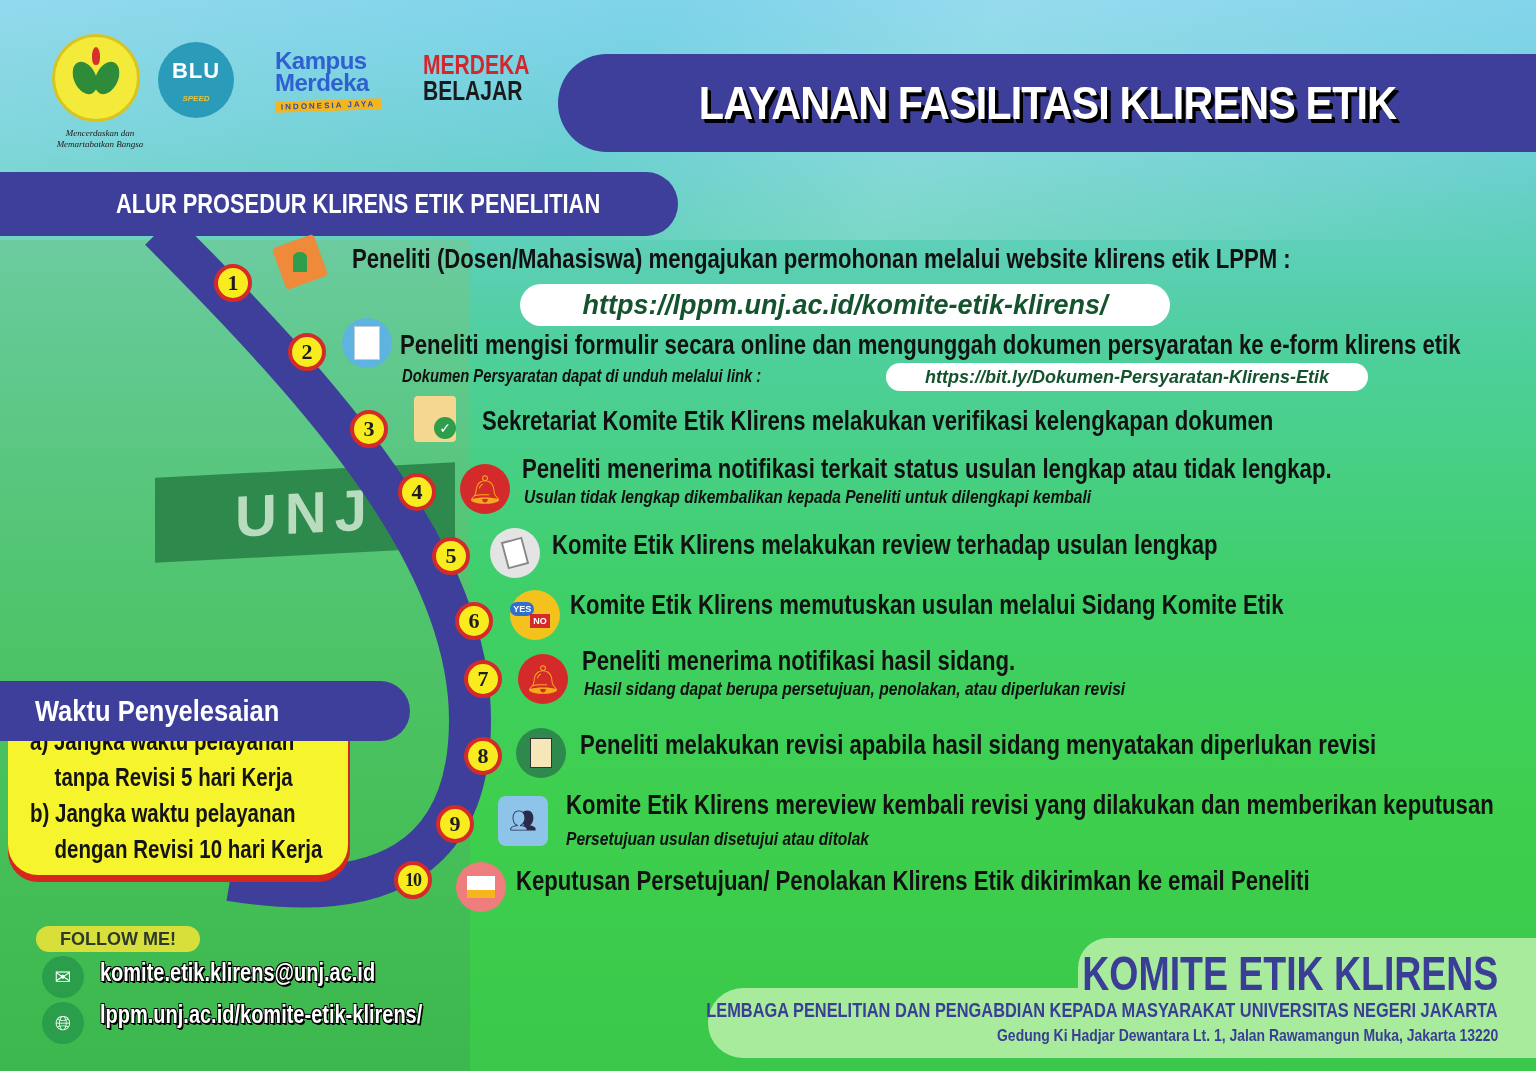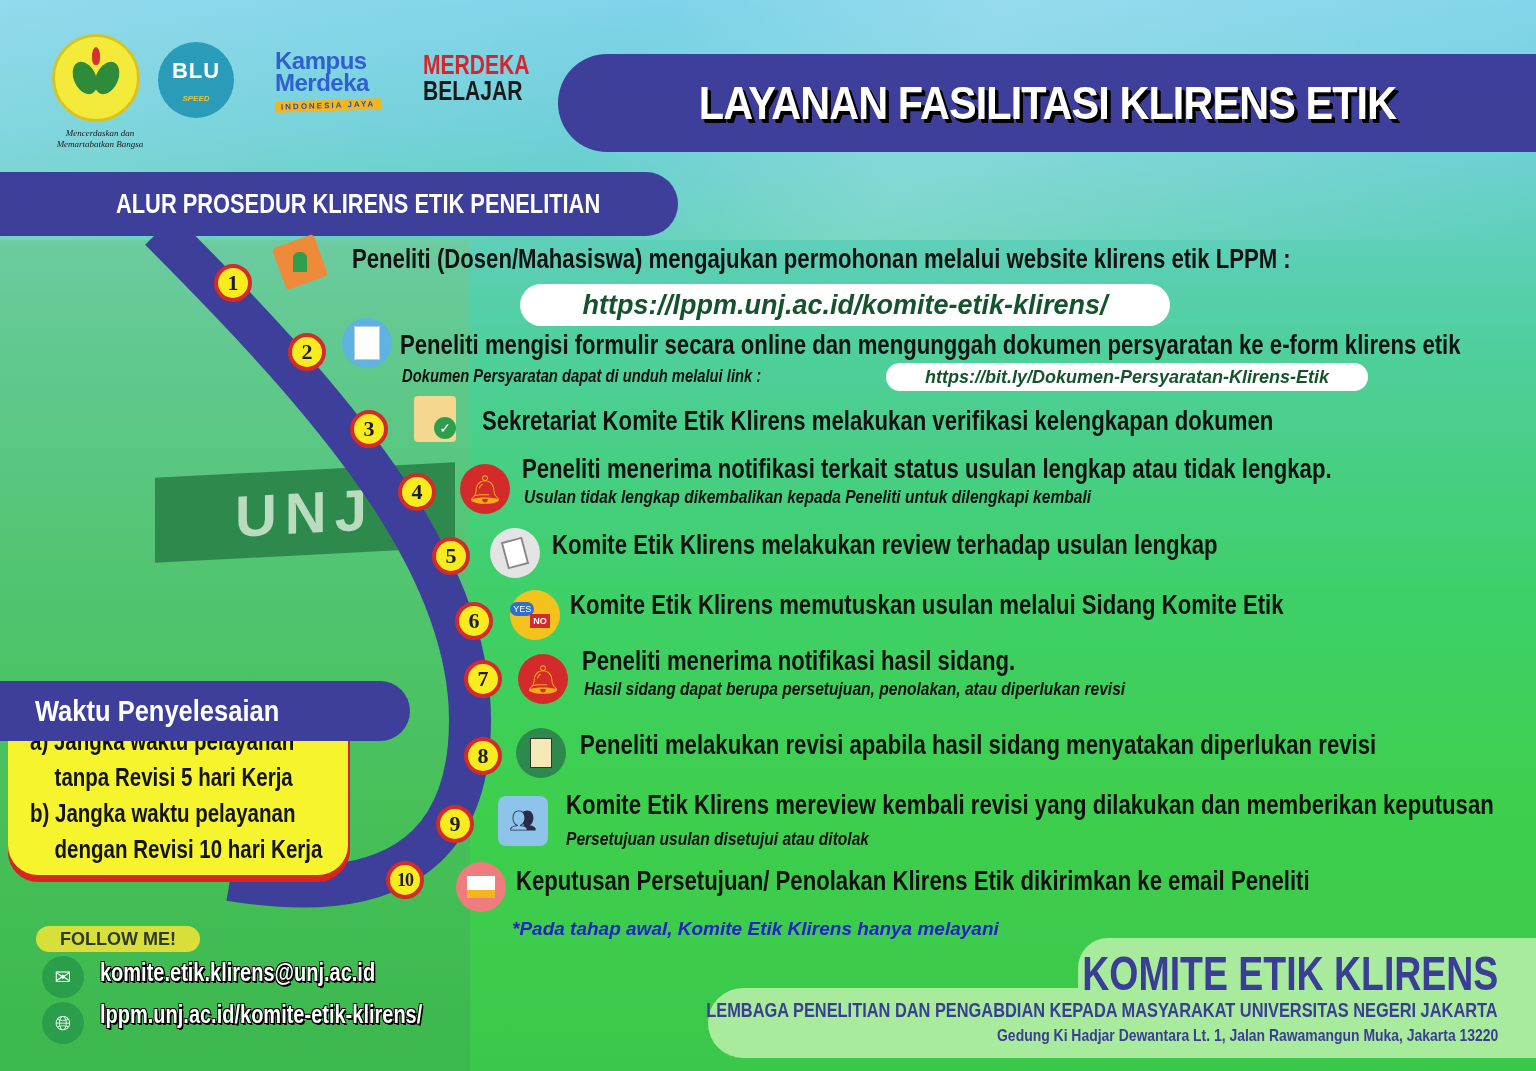--- a/index.html
+++ b/index.html
@@ -209,39 +209,39 @@
 
 <div class="badge" style="left:214px;top:264px">1</div>
 <div class="badge" style="left:288px;top:333px">2</div>
 <div class="badge" style="left:350px;top:410px">3</div>
 <div class="badge" style="left:398px;top:473px">4</div>
 <div class="badge" style="left:432px;top:537px">5</div>
 <div class="badge" style="left:455px;top:602px">6</div>
 <div class="badge" style="left:464px;top:660px">7</div>
 <div class="badge" style="left:464px;top:737px">8</div>
 <div class="badge" style="left:436px;top:805px">9</div>
-<div class="badge small" style="left:386px;top:861px">10</div>
+<div class="badge small" style="left:394px;top:861px">10</div>
 
 <div class="icon" style="left:278px;top:240px;border-radius:4px;background:#ee8a3a;transform:rotate(-20deg);width:44px;height:44px">
   <div style="width:14px;height:20px;background:#2e9e4c;border-radius:6px 6px 0 0;transform:rotate(20deg)"></div>
 </div>
 <div class="icon" style="left:342px;top:318px;background:#5eb3e0">
   <div style="width:26px;height:34px;background:#fff;border:1px solid #bcd"></div>
 </div>
 <div class="icon" style="left:414px;top:396px;border-radius:4px;background:#f6d790;width:42px;height:46px">
   <div style="width:22px;height:22px;border-radius:50%;background:#2e9e4c;color:#fff;font-size:14px;display:flex;align-items:center;justify-content:center;margin:18px 0 0 20px">✓</div>
 </div>
 <div class="icon" style="left:460px;top:464px;background:#d42a2a">
   <span style="color:#f6a91c;font-size:28px">🔔︎</span>
 </div>
 <div class="icon" style="left:490px;top:528px;background:#e4e4e4">
   <div style="width:22px;height:28px;background:#fff;border:2px solid #888;transform:rotate(-15deg)"></div>
 </div>
 <div class="icon" style="left:510px;top:590px;background:#f4c21c">
-  <span style="font-size:9px;font-weight:normal;color:#fff;background:#2f6fd0;border-radius:8px;padding:2px 3px;margin:-12px 0 0 -10px">YES</span>
+  <span style="font-size:9px;font-weight:bold;color:#fff;background:#2f6fd0;border-radius:8px;padding:2px 3px;margin:-12px 0 0 -10px">YES</span>
   <span style="font-size:9px;font-weight:bold;color:#fff;background:#d42a2a;border-radius:0;padding:2px 3px;margin:12px 0 0 -4px">NO</span>
 </div>
 <div class="icon" style="left:518px;top:654px;background:#d42a2a">
   <span style="color:#f6a91c;font-size:28px">🔔︎</span>
 </div>
 <div class="icon" style="left:516px;top:728px;background:#2e8a4c">
   <div style="width:22px;height:30px;background:#f6e7b8;border:1px solid #333"></div>
 </div>
 <div class="icon" style="left:498px;top:796px;background:#8ec4ea;border-radius:8px">
   <span style="color:#2a2a4a;font-size:22px">👥︎</span>
@@ -292,20 +292,19 @@
 
 <div class="follow-pill">
   <span>FOLLOW ME!</span>
 </div>
 <div class="contact-icon" style="left:42px;top:956px">✉</div>
 <div class="contact-text" style="left:100px;top:958px">komite.etik.klirens@unj.ac.id</div>
 <div class="contact-icon" style="left:42px;top:1002px">🌐︎</div>
 <div class="contact-text" style="left:100px;top:1000px">lppm.unj.ac.id/komite-etik-klirens/</div>
 
 <div class="note">
-  <div>*Pada tahap awal, Komite Etik Klirens hanya melayani</div>
 </div>
 
 <div class="foot-top"></div>
 <div class="foot-bot"></div>
 <div class="foot-title">KOMITE ETIK KLIRENS</div>
 <div class="foot-org">LEMBAGA PENELITIAN DAN PENGABDIAN KEPADA MASYARAKAT UNIVERSITAS NEGERI JAKARTA</div>
 <div class="foot-addr">Gedung Ki Hadjar Dewantara Lt. 1, Jalan Rawamangun Muka, Jakarta 13220</div>
 
 </body></html>

